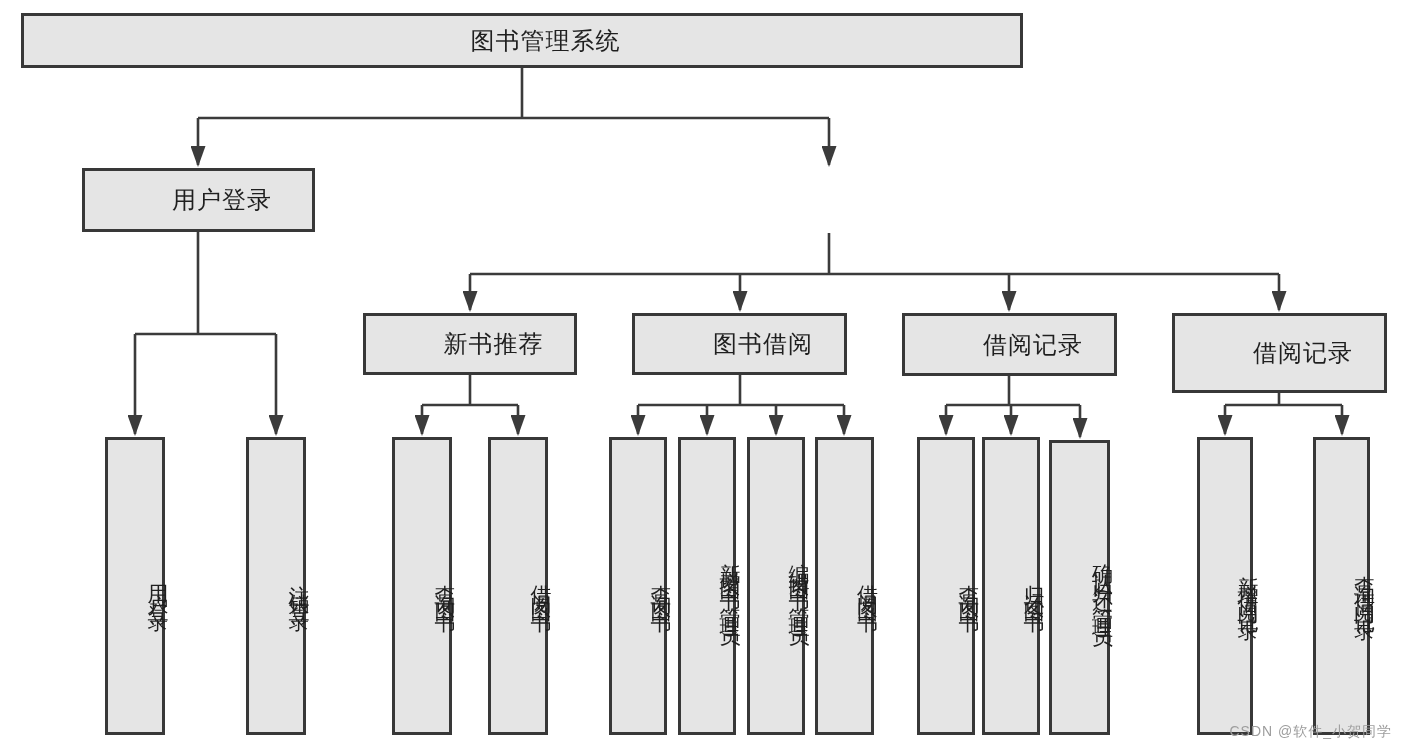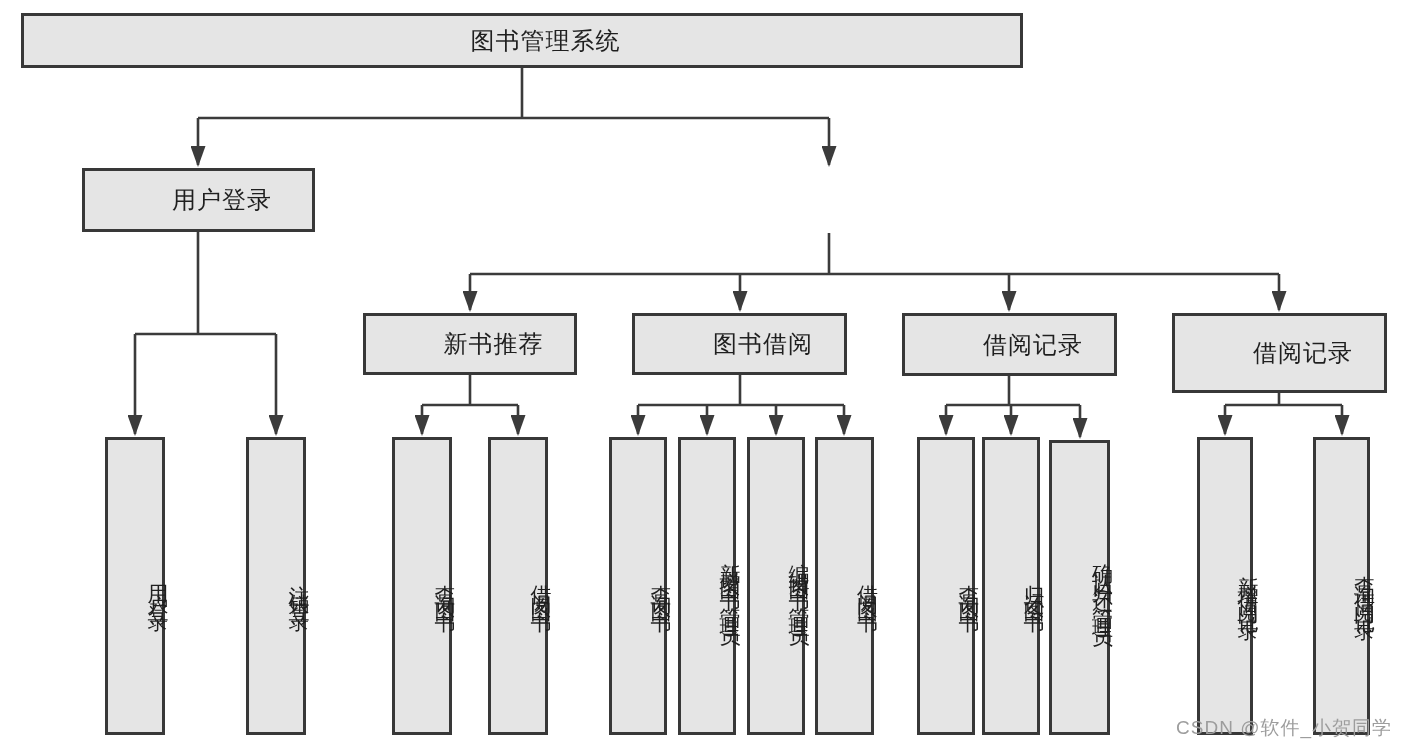--- a/index.html
+++ b/index.html
@@ -38,21 +38,21 @@
   .vnode span{
     writing-mode:vertical-rl;
     text-orientation:mixed;
     letter-spacing:9px;
     line-height:1;
   }
   .watermark{
     position:absolute;
     right:13px;
     bottom:6px;
-    font-size:19px;
+    font-size:14px;
     color:var(--wm);
     letter-spacing:1px;
     white-space:nowrap;
     margin-left:30px;
   }
 </style>
 </head>
 <body>
 
 <div id="canvas">

